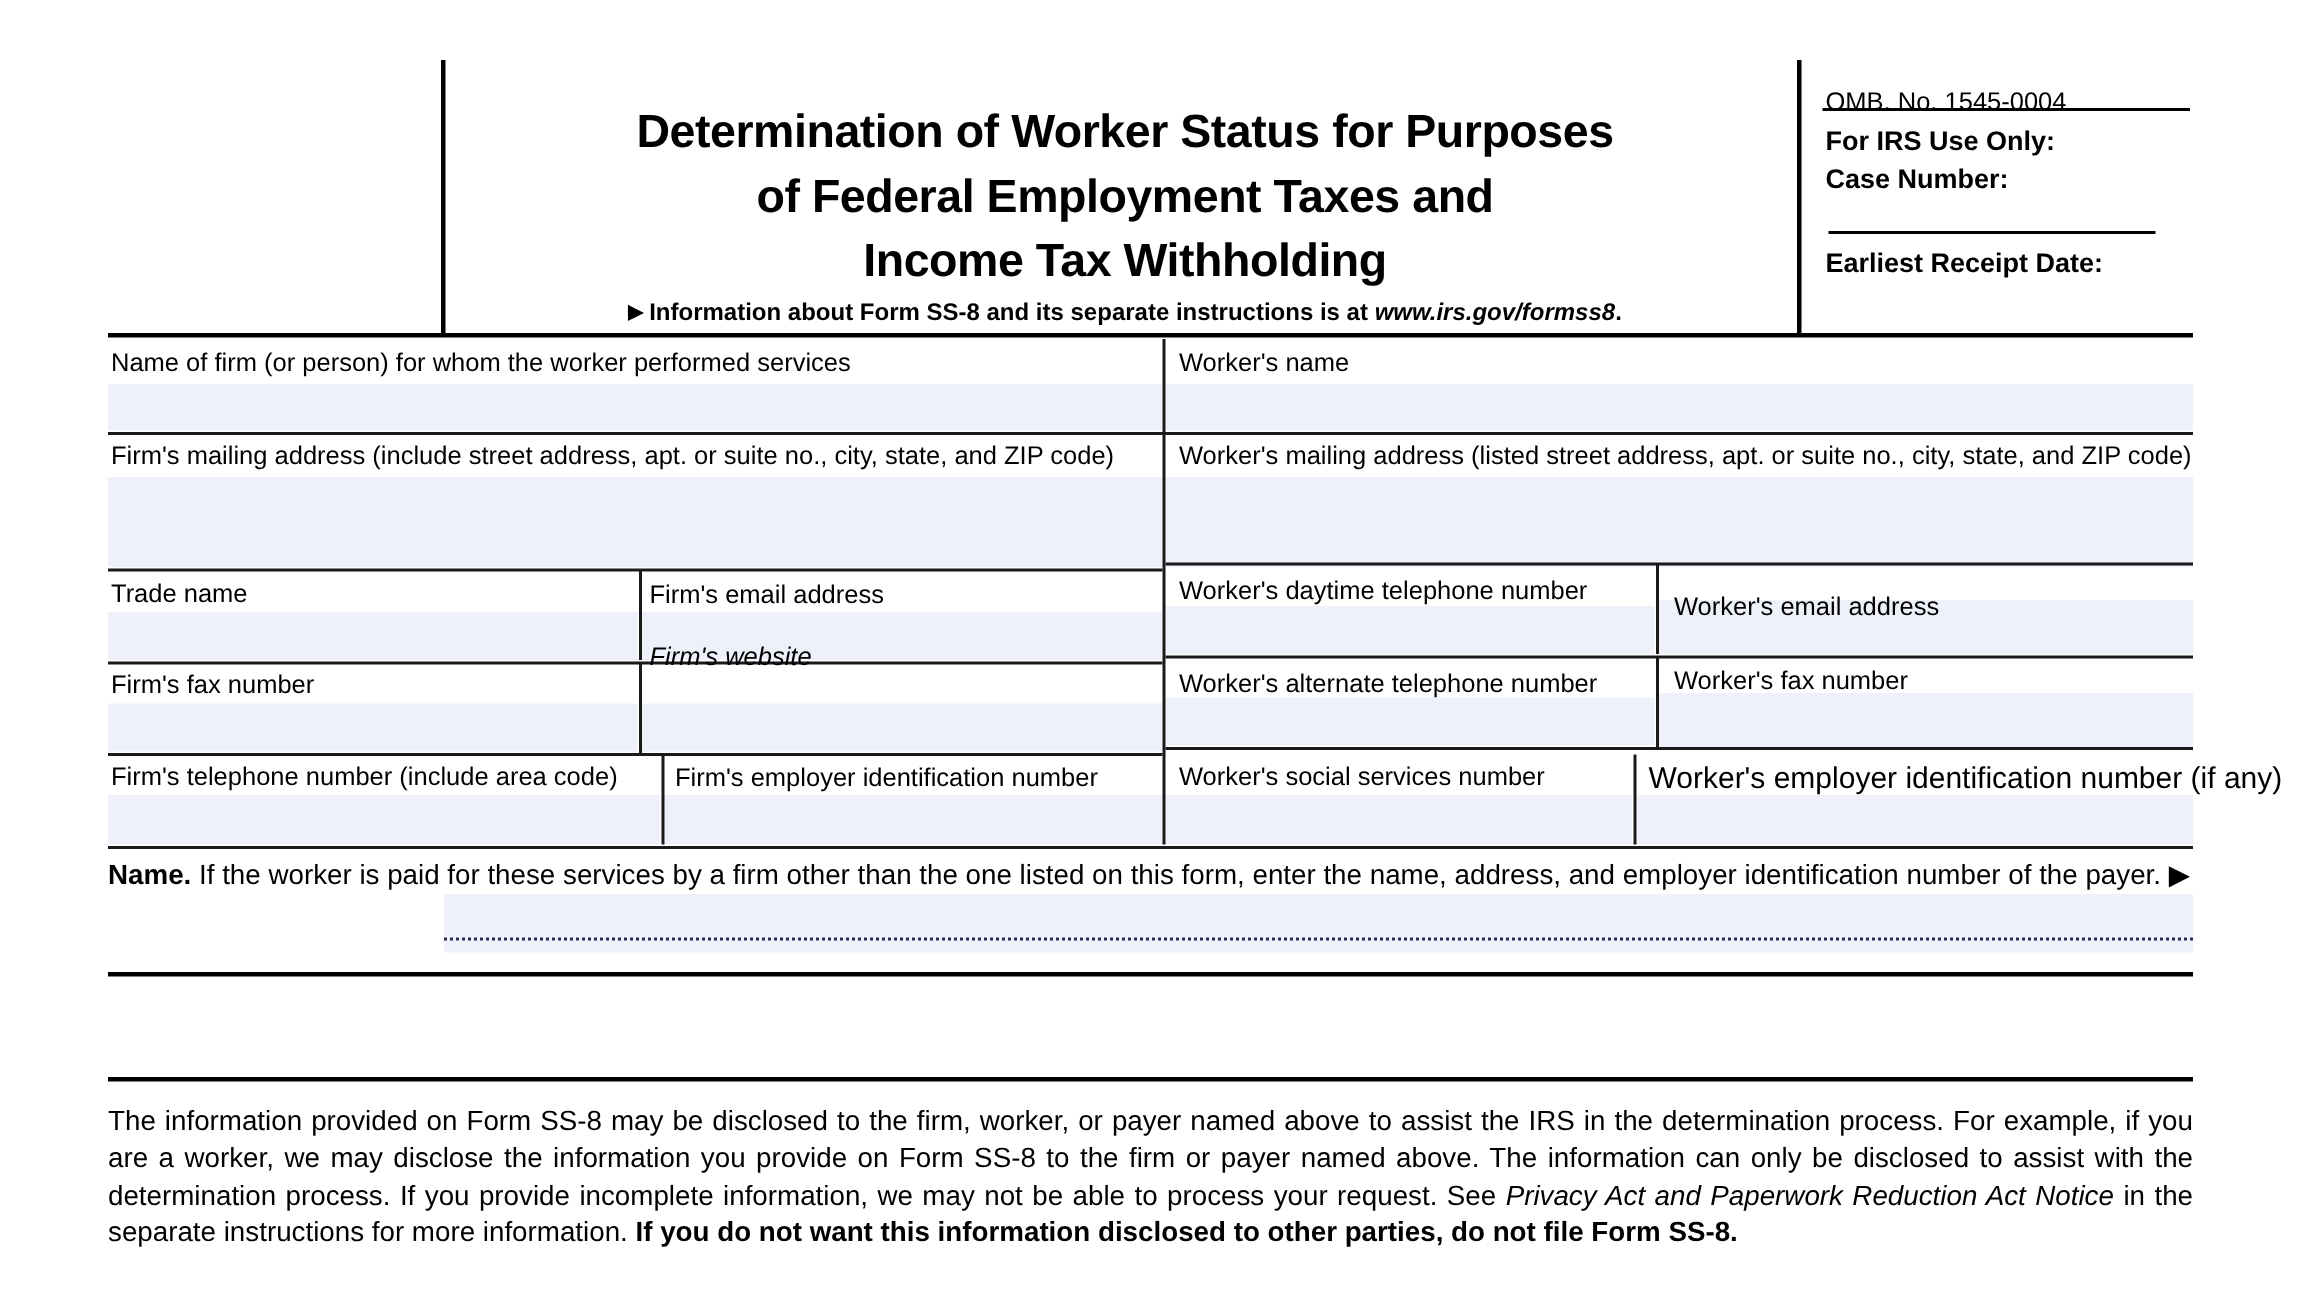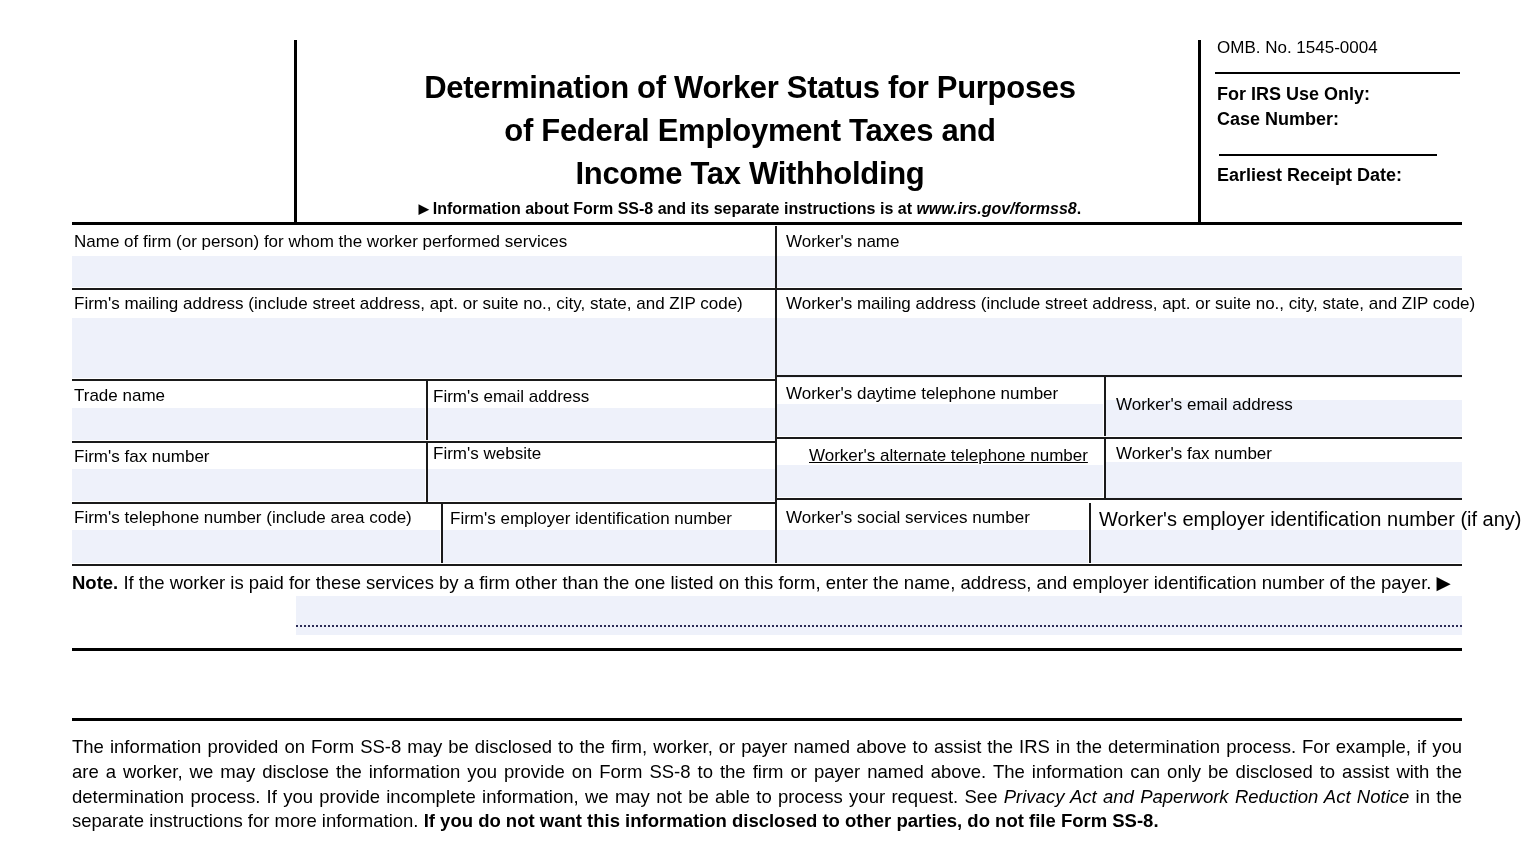--- a/index.html
+++ b/index.html
@@ -122,21 +122,21 @@
   .hdr-right {
     position: absolute;
     left: 1129px;
     top: 0;
     width: 261px;
     height: 190px;
   }
   .omb {
     position: absolute;
     left: 16px;
-    top: 4px;
+    top: 24px;
     font-size: 17px;
     white-space: nowrap;
   }
   .omb-rule {
     position: absolute;
     left: 14px;
     top: 38px;
     width: 245px;
     height: 2px;
     background: #000;
@@ -283,21 +283,21 @@
 
     <div class="fill" style="left:72px; top:256px; width:703px; height:31px;"></div>
     <div class="fill" style="left:777px; top:256px; width:685px; height:31px;"></div>
     <div class="lbl" style="left:74px; top:232px;">Name of firm (or person) for whom the worker performed services</div>
     <div class="lbl" style="left:786px; top:232px;">Worker's name</div>
     <div class="thin-rule" style="left:72px; top:288px; width:1390px;"></div>
 
     <div class="fill" style="left:72px; top:318px; width:703px; height:60px;"></div>
     <div class="fill" style="left:777px; top:318px; width:685px; height:60px;"></div>
     <div class="lbl" style="left:74px; top:294px;">Firm's mailing address (include street address, apt. or suite no., city, state, and ZIP code)</div>
-    <div class="lbl" style="left:786px; top:294px;">Worker's mailing address (include street address, apt. or suite no., city, state, and ZIP code)</div>
+    <div class="lbl" style="left:786px; top:294px;">Worker's mailing address (listed street address, apt. or suite no., city, state, and ZIP code)</div>
     <div class="thin-rule" style="left:72px; top:379px; width:703px;"></div>
     <div class="thin-rule" style="left:777px; top:375px; width:685px;"></div>
 
     <div class="fill" style="left:72px; top:408px; width:353px; height:32px;"></div>
     <div class="fill" style="left:428px; top:408px; width:347px; height:32px;"></div>
     <div class="fill" style="left:777px; top:404px; width:326px; height:32px;"></div>
     <div class="fill" style="left:1106px; top:400px; width:356px; height:36px;"></div>
     <div class="lbl" style="left:74px; top:386px;">Trade name</div>
     <div class="lbl" style="left:433px; top:387px;">Firm's email address</div>
     <div class="lbl" style="left:786px; top:384px;">Worker's daytime telephone number</div>
@@ -305,22 +305,22 @@
     <div class="vline" style="left:426px; top:380px; height:60px;"></div>
     <div class="vline" style="left:1104px; top:376px; height:60px;"></div>
     <div class="thin-rule" style="left:72px; top:441px; width:703px;"></div>
     <div class="thin-rule" style="left:777px; top:437px; width:685px;"></div>
 
     <div class="fill" style="left:72px; top:469px; width:353px; height:32px;"></div>
     <div class="fill" style="left:428px; top:469px; width:347px; height:32px;"></div>
     <div class="fill" style="left:777px; top:465px; width:326px; height:32px;"></div>
     <div class="fill" style="left:1106px; top:462px; width:356px; height:36px;"></div>
     <div class="lbl" style="left:74px; top:447px;">Firm's fax number</div>
-    <div class="lbl" style="left:433px; top:444px;">Firm's website</div>
-    <div class="lbl" style="left:809px; top:446px;text-decoration:underline;">Worker's alternate telephone number</div>
+    <div class="lbl" style="left:433px; top:428px;font-style:italic;">Firm's website</div>
+    <div class="lbl" style="left:786px; top:446px;">Worker's alternate telephone number</div>
     <div class="lbl" style="left:1116px; top:444px;">Worker's fax number</div>
     <div class="vline" style="left:426px; top:442px; height:60px;"></div>
     <div class="vline" style="left:1104px; top:438px; height:60px;"></div>
     <div class="thin-rule" style="left:72px; top:502px; width:703px;"></div>
     <div class="thin-rule" style="left:777px; top:498px; width:685px;"></div>
 
     <div class="fill" style="left:72px; top:530px; width:368px; height:33px;"></div>
     <div class="fill" style="left:443px; top:530px; width:332px; height:33px;"></div>
     <div class="fill" style="left:777px; top:530px; width:311px; height:33px;"></div>
     <div class="fill" style="left:1091px; top:530px; width:371px; height:33px;"></div>
@@ -332,21 +332,21 @@
     <div class="vline" style="left:1089px; top:503px; height:60px;"></div>
 
     <div class="vline" style="left:775px; top:226px; height:337px;"></div>
 
     <div class="thin-rule" style="left:72px; top:564px; width:1390px;"></div>
   </div>
 
   <div class="note-fill"></div>
   <div class="note-dotted"></div>
   <div class="note">
-    <b>Note.</b><span> If the worker is paid for these services by a firm other than the one listed on this form, enter the name, address, and employer identification number of the payer. </span><span>▶</span>
+    <b>Name.</b><span> If the worker is paid for these services by a firm other than the one listed on this form, enter the name, address, and employer identification number of the payer. </span><span>▶</span>
   </div>
   <div class="thick-rule" style="left:72px; top:648px; width:1390px;"></div>
 
   <div class="thick-rule" style="left:72px; top:718px; width:1390px;"></div>
   <div class="disc-body">
     <span>The information provided on Form SS-8 may be disclosed to the firm, worker, or payer named above to assist the IRS in the determination process. For example, if you are a worker, we may disclose the information you provide on Form SS-8 to the firm or payer named above. The information can only be disclosed to assist with the determination process. If you provide incomplete information, we may not be able to process your request. See </span><i>Privacy Act and Paperwork Reduction Act Notice</i><span> in the separate instructions for more information. </span><b>If you do not want this information disclosed to other parties, do not file Form SS-8.</b>
   </div>
 
 </div>
 

